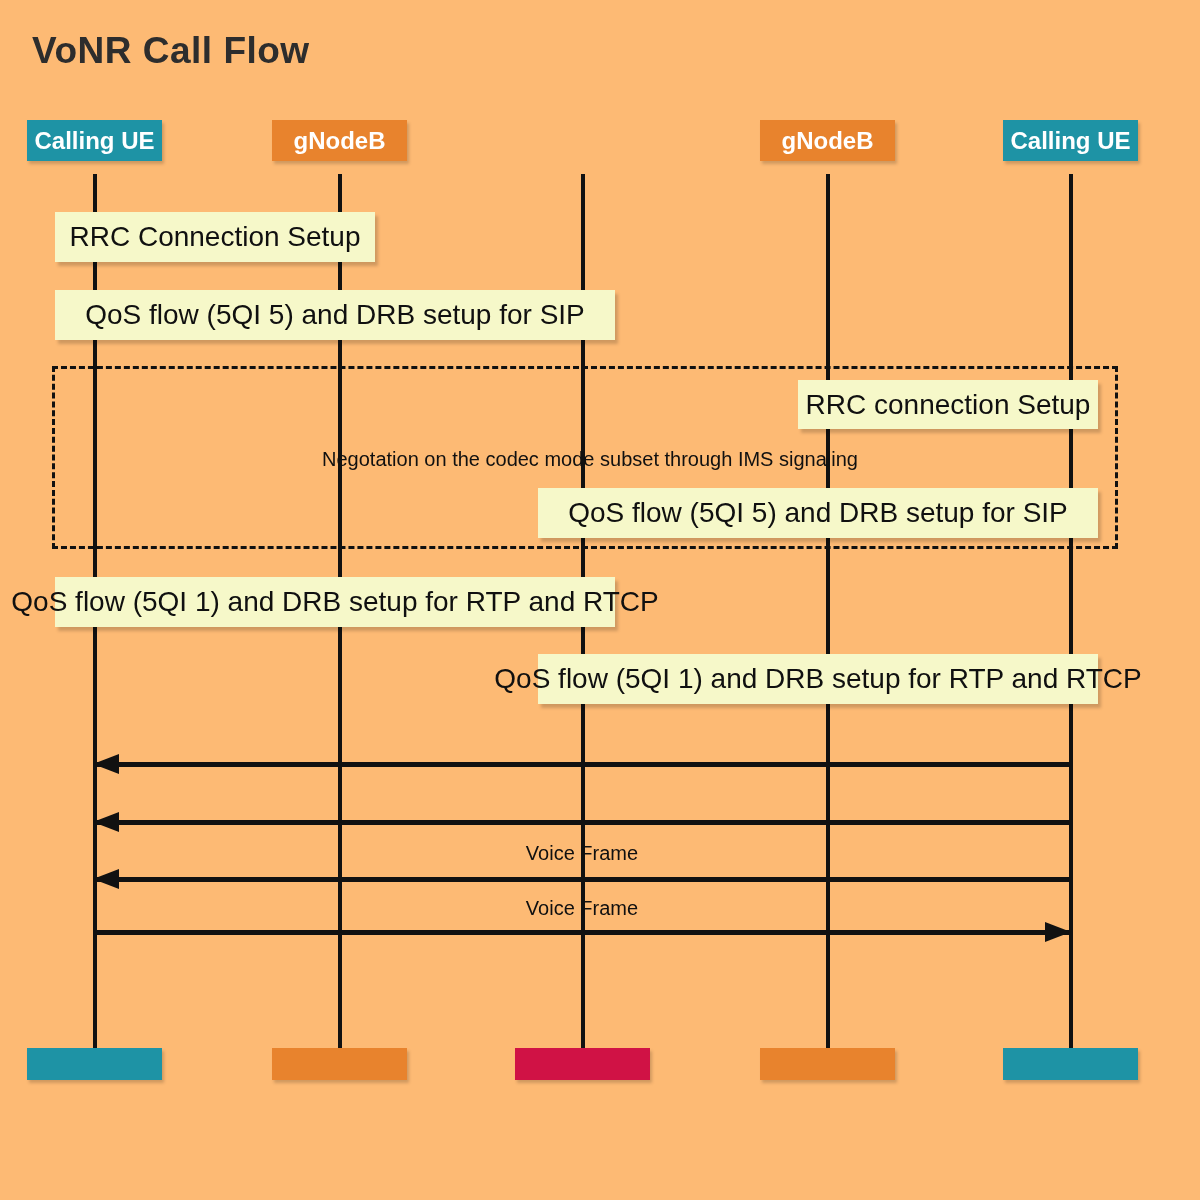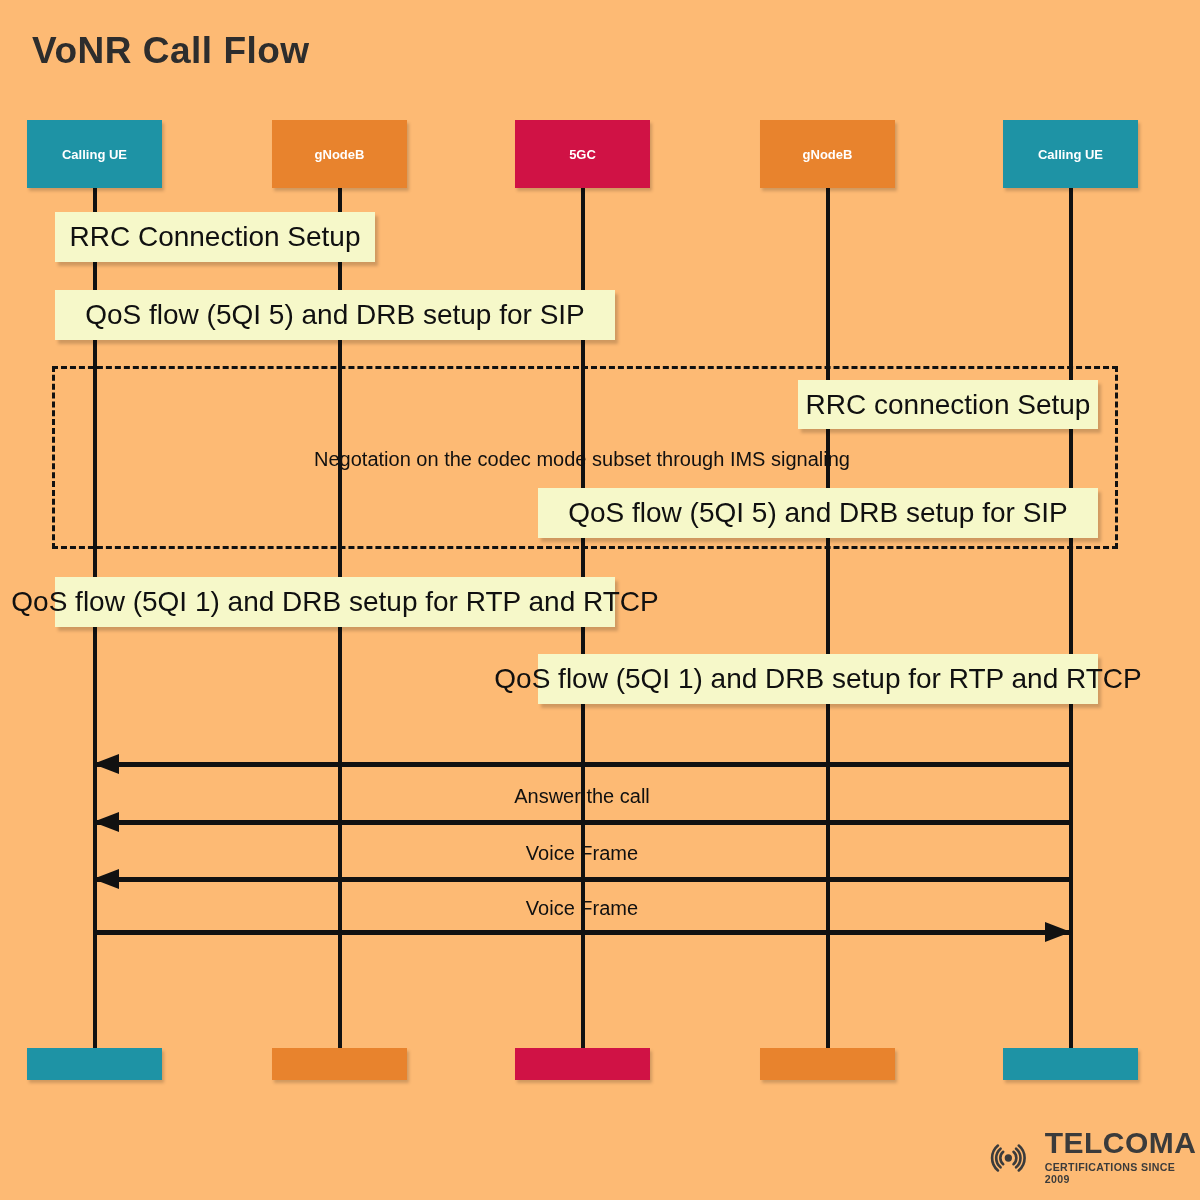--- a/index.html
+++ b/index.html
@@ -5,22 +5,22 @@
   html,body { margin:0; padding:0; background:#ffffff; }
   .canvas {
     position:relative; width:1200px; height:1200px; background:#fdba74;
     font-family:Liberation Sans, sans-serif; overflow:hidden;
   }
   .title {
     position:absolute; left:32px; top:30px;
     font-size:37px; font-weight:800; color:#2d2d2d; letter-spacing:0.5px;
   }
   .actor {
-    position:absolute; top:120px; width:135px; height:68px;
-    color:#ffffff; font-weight:700; font-size:13px;
+    position:absolute; top:120px; width:135px; height:41px;
+    color:#ffffff; font-weight:700; font-size:24px;
     display:flex; align-items:center; justify-content:center;
     box-shadow:2px 3px 3px rgba(0,0,0,0.18);
   }
   .lifeline {
     position:absolute; top:174px; width:4px; height:874px; background:#111111;
   }
   .note {
     position:absolute; height:50px; background:#F6F8C9; color:#101010;
     font-size:28px; display:flex; align-items:center; justify-content:center;
     box-shadow:3px 4px 3px rgba(0,0,0,0.18); white-space:nowrap;
@@ -65,67 +65,48 @@
   <div class="title">VoNR Call Flow</div>
 
   <div class="lifeline" style="left:93px"></div>
   <div class="lifeline" style="left:338px"></div>
   <div class="lifeline" style="left:581px"></div>
   <div class="lifeline" style="left:826px"></div>
   <div class="lifeline" style="left:1069px"></div>
 
   <div class="actor" style="left: 27px; background-color: rgb(30, 147, 165);">Calling UE</div>
   <div class="actor" style="left: 272px; background-color: rgb(232, 131, 45);">gNodeB</div>
-  <div class="actor" style="left: 515px; background-color: rgb(208, 18, 69);">5GC</div>
   <div class="actor" style="left: 760px; background-color: rgb(232, 131, 45);">gNodeB</div>
   <div class="actor" style="left: 1003px; background-color: rgb(30, 147, 165);">Calling UE</div>
 
   <div class="dashed-region"></div>
 
   <div class="note" style="left:55px; top:212px; width:320px">RRC Connection Setup</div>
   <div class="note" style="left:55px; top:290px; width:560px">QoS flow (5QI 5) and DRB setup for SIP</div>
   <div class="note" style="left:798px; top:380px; width:300px; height:49px">RRC connection Setup</div>
-  <div class="flow-label" style="left:132px; top:448px; width:900px">Negotation on the codec mode subset through IMS signaling</div>
+  <div class="flow-label" style="left:140px; top:448px; width:900px">Negotation on the codec mode subset through IMS signaling</div>
   <div class="note" style="left:538px; top:488px; width:560px">QoS flow (5QI 5) and DRB setup for SIP</div>
   <div class="note" style="left:55px; top:577px; width:560px">QoS flow (5QI 1) and DRB setup for RTP and RTCP</div>
   <div class="note" style="left:538px; top:654px; width:560px">QoS flow (5QI 1) and DRB setup for RTP and RTCP</div>
 
   <div class="arrow-line" style="top:762px"></div>
   <div class="arrow-head left" style="left:93px; top:754px"></div>
 
-  <div class="flow-label" style="left:232px; top:785px; width:700px">Answer the call</div>
   <div class="arrow-line" style="top:820px"></div>
   <div class="arrow-head left" style="left:93px; top:812px"></div>
 
   <div class="flow-label" style="left:232px; top:842px; width:700px">Voice Frame</div>
   <div class="arrow-line" style="top:877px"></div>
   <div class="arrow-head left" style="left:93px; top:869px"></div>
 
   <div class="flow-label" style="left:232px; top:897px; width:700px">Voice Frame</div>
   <div class="arrow-line" style="top:930px"></div>
   <div class="arrow-head right" style="left:1045px; top:922px"></div>
 
 
   <div class="bottom-bar" style="left: 27px; background-color: rgb(30, 147, 165);"></div>
   <div class="bottom-bar" style="left: 272px; background-color: rgb(232, 131, 45);"></div>
   <div class="bottom-bar" style="left: 515px; background-color: rgb(208, 18, 69);"></div>
   <div class="bottom-bar" style="left: 760px; background-color: rgb(232, 131, 45);"></div>
   <div class="bottom-bar" style="left: 1003px; background-color: rgb(30, 147, 165);"></div>
 
-  <div class="logo">
-    <svg width="62" height="54" viewBox="0 0 60 52">
-      <g fill="none" stroke="#3b3b3b" stroke-width="2.6" stroke-linecap="round">
-        <path d="M24.9 20.9 A 8 8 0 0 0 24.9 33.1"></path>
-        <path d="M22.3 17.8 A 12 12 0 0 0 22.3 36.2"></path>
-        <path d="M19.7 14.7 A 16 16 0 0 0 19.7 39.3"></path>
-        <path d="M35.1 20.9 A 8 8 0 0 1 35.1 33.1"></path>
-        <path d="M37.7 17.8 A 12 12 0 0 1 37.7 36.2"></path>
-        <path d="M40.3 14.7 A 16 16 0 0 1 40.3 39.3"></path>
-      </g>
-      <circle cx="30" cy="27" r="3.6" fill="#3b3b3b"></circle>
-    </svg>
-    <div class="logo-text">
-      <div class="logo-name">TELCOMA</div>
-      <div class="logo-tagline">CERTIFICATIONS SINCE 2009</div>
-    </div>
-  </div>
 
 </div>
 
 </body></html>

